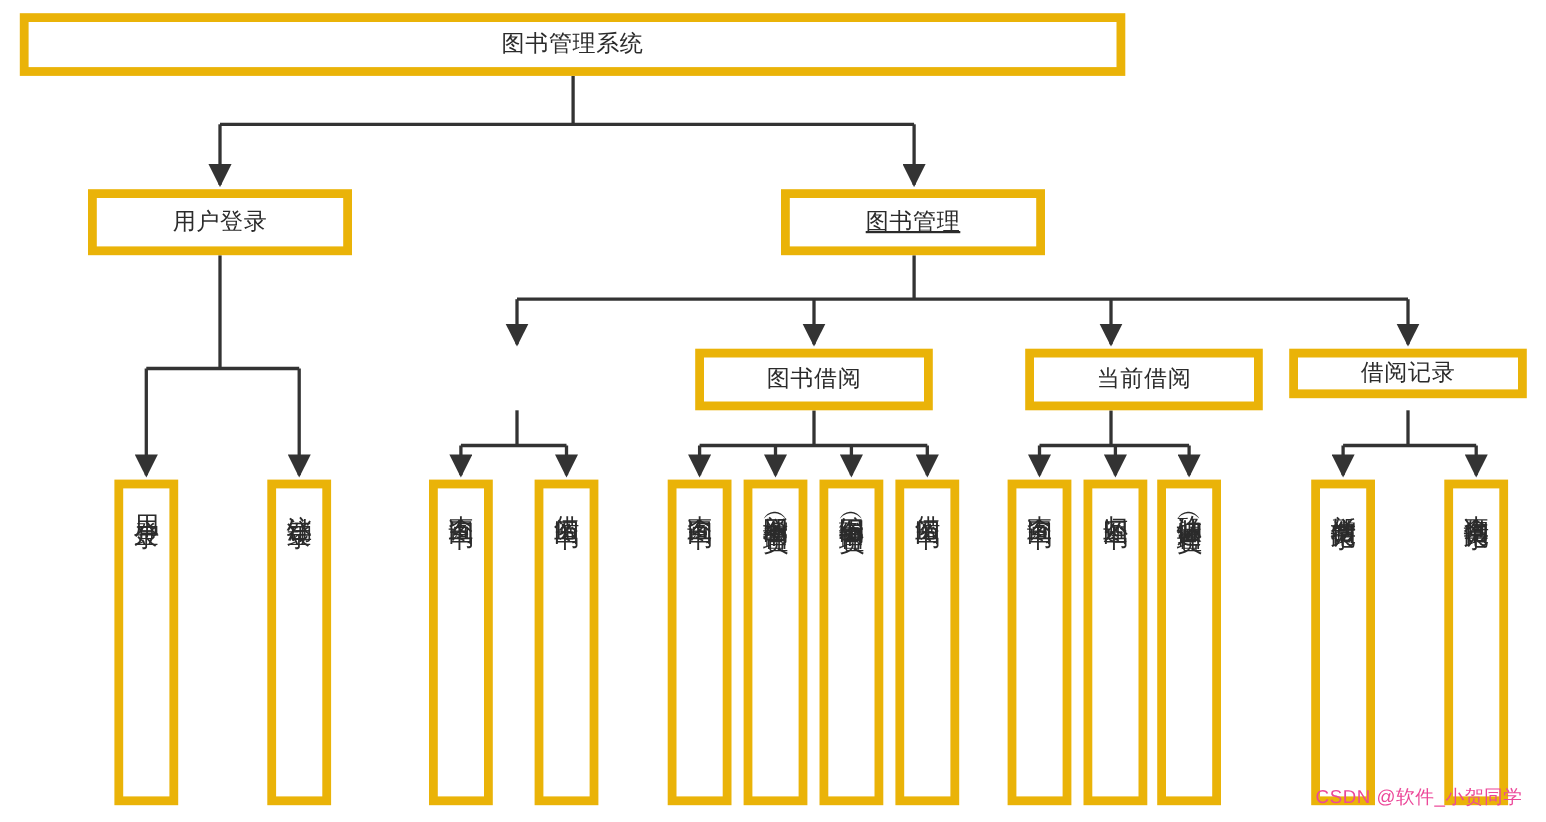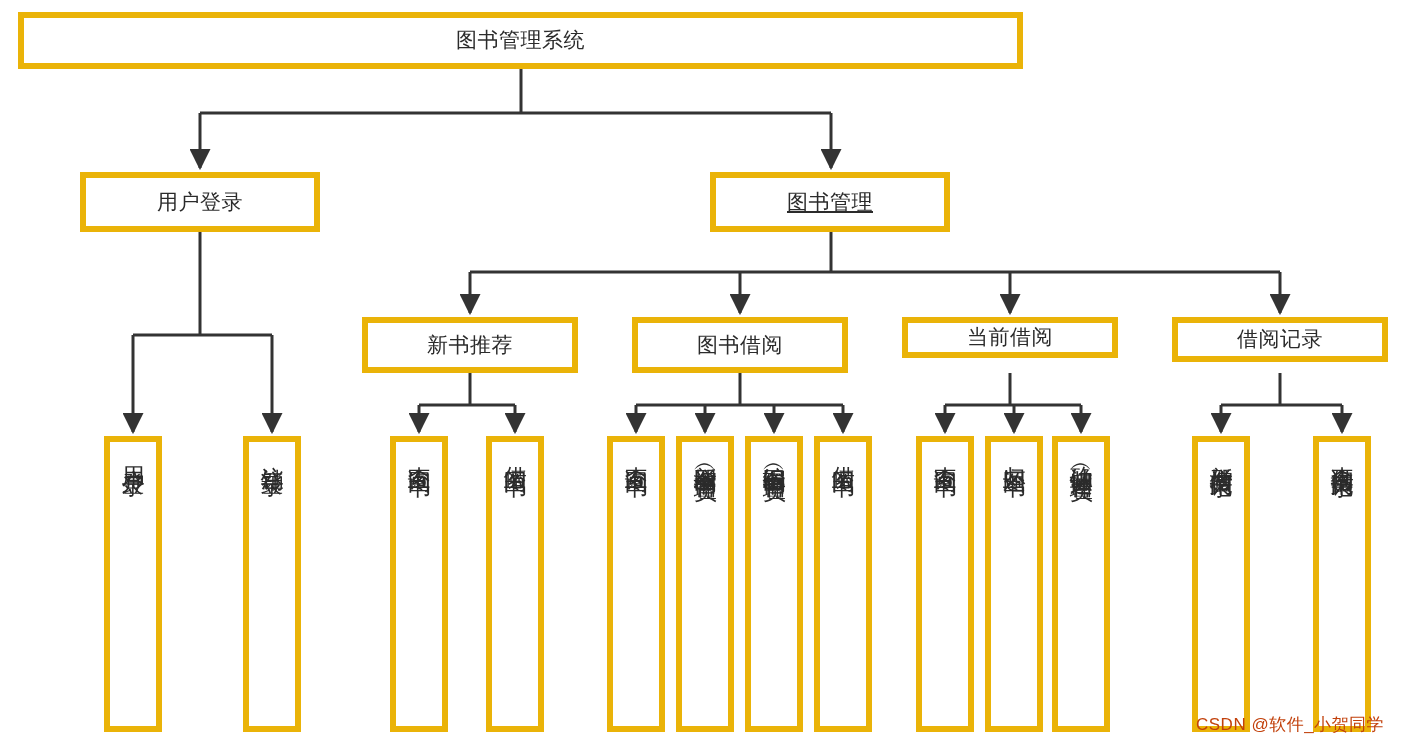--- a/index.html
+++ b/index.html
@@ -21,21 +21,21 @@
     position: absolute;
     left: 0;
     top: 0;
     width: 1405px;
     height: 747px;
     pointer-events: none;
   }
   .node {
     position: absolute;
     box-sizing: border-box;
-    border: 6px solid #eab308;
+    border: 8px solid #eab308;
     background: #ffffff;
     display: flex;
     align-items: center;
     justify-content: center;
     color: #2b2b2b;
     z-index: 2;
   }
   .node .lbl {
     display: block;
     text-align: center;
@@ -61,21 +61,21 @@
     white-space: nowrap;
   }
   .node.v.tall .lbl {
     letter-spacing: 2px;
   }
   #watermark {
     position: absolute;
     left: 1196px;
     top: 713px;
     font-size: 17px;
-    color: #c2410c;
+    color: #ec4899;
     letter-spacing: 0.5px;
     white-space: nowrap;
     z-index: 5;
   }
 </style>
 </head>
 <body>
 
 <div id="canvas">
 
@@ -133,27 +133,24 @@
     <span class="lbl">图书管理系统</span>
   </div>
 
   <div class="node h" style="left:80px; top:172px; width:240px; height:60px;">
     <span class="lbl">用户登录</span>
   </div>
   <div class="node h" style="left:710px; top:172px; width:240px; height:60px;text-decoration:underline;">
     <span class="lbl">图书管理</span>
   </div>
 
-  <div class="node h" style="left:362px; top:317px; width:216px; height:56px;">
-    <span class="lbl">新书推荐</span>
-  </div>
   <div class="node h" style="left:632px; top:317px; width:216px; height:56px;align-items:center;">
     <span class="lbl">图书借阅</span>
   </div>
-  <div class="node h" style="left:902px; top:317px; width:216px; height:41px;">
+  <div class="node h" style="left:932px; top:317px; width:216px; height:56px;">
     <span class="lbl">当前借阅</span>
   </div>
   <div class="node h" style="left:1172px; top:317px; width:216px; height:45px;">
     <span class="lbl">借阅记录</span>
   </div>
 
   <div class="node v" style="left:104px; top:436px; width:58px; height:296px;">
     <span class="lbl">用户登录</span>
   </div>
   <div class="node v" style="left:243px; top:436px; width:58px; height:296px;">

